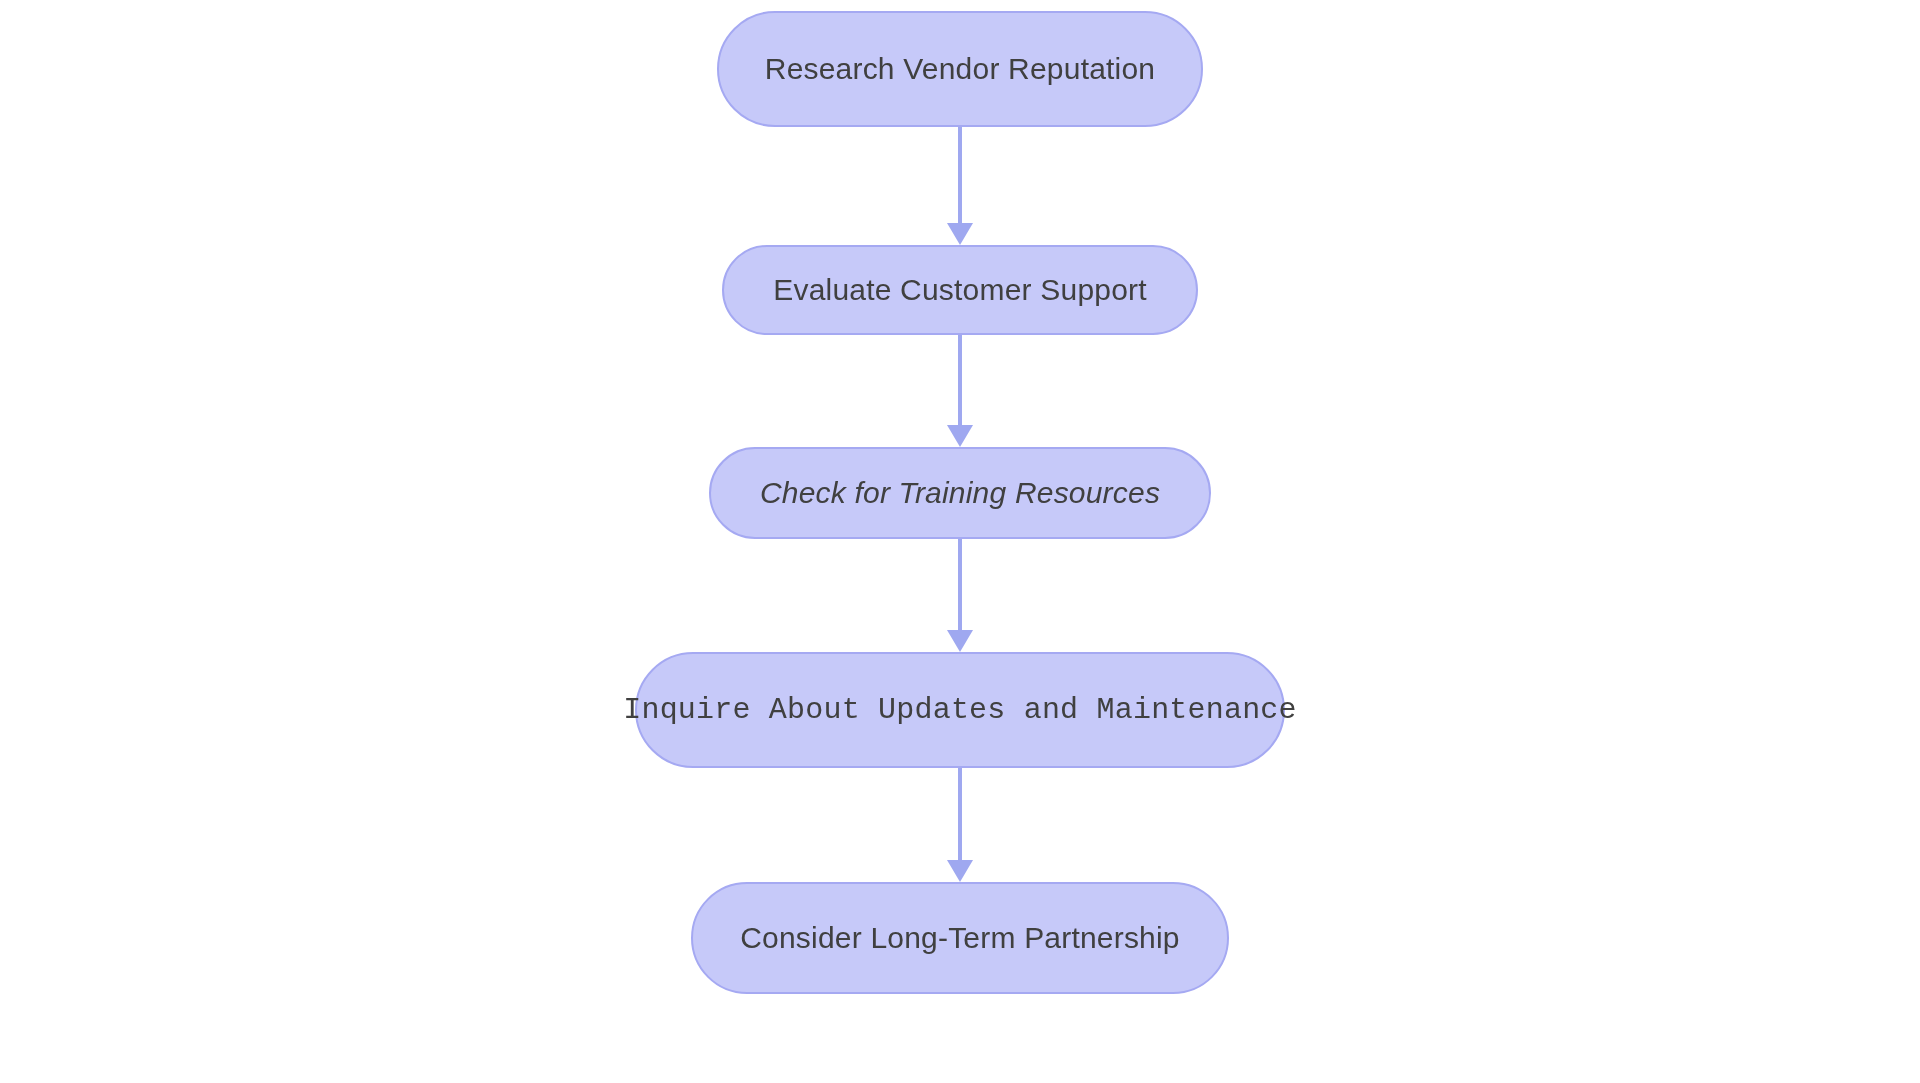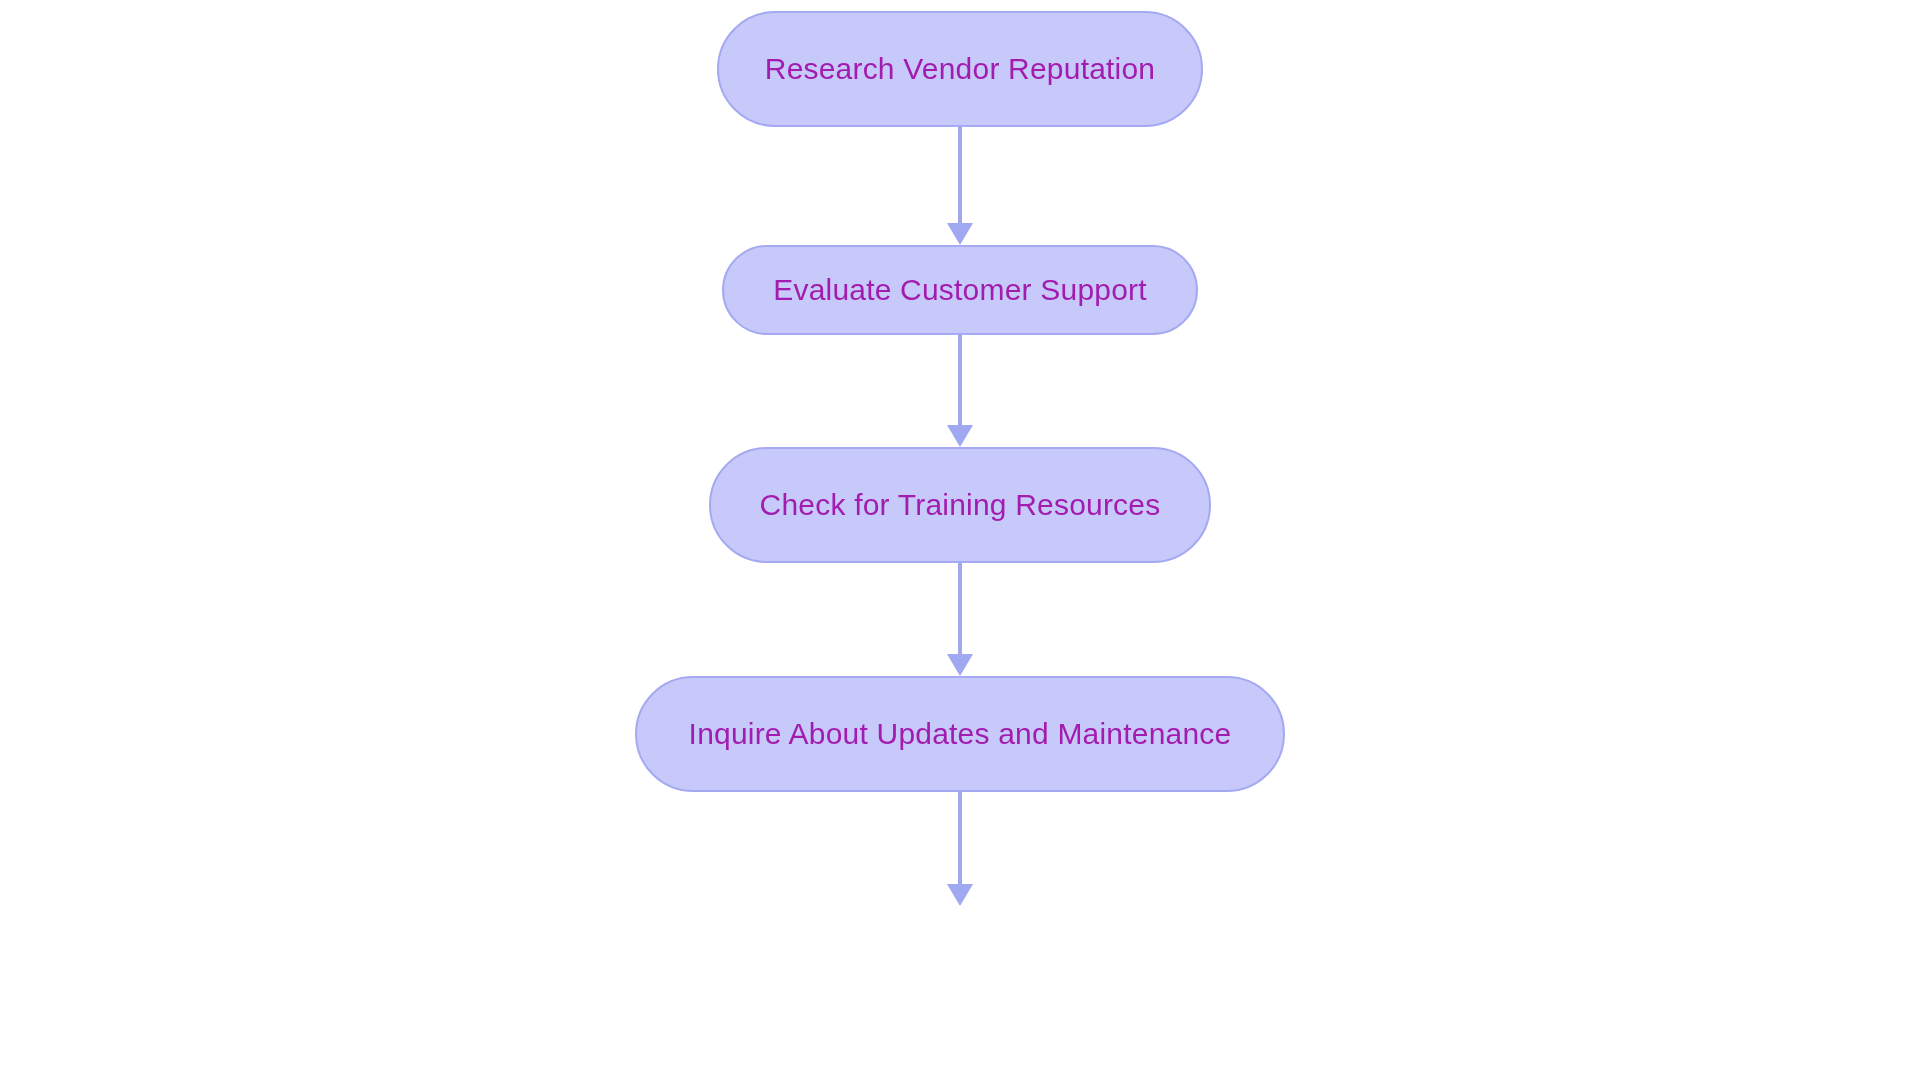--- a/index.html
+++ b/index.html
@@ -44,28 +44,28 @@
     color: #3b32cc;
     text-align: center;
     white-space: nowrap;
     user-select: none;
   }
   .node-label {
     font-size: 30px;
     font-weight: 400;
     letter-spacing: 0.2px;
     line-height: 1;
-    color: #a21caf;
+    color: #404040;
   }
 
   
   .node-0 { width: 486px; height: 116px; margin-top: 11px; }
   .node-1 { width: 476px; height: 90px; }
-  .node-2 { width: 502px; height: 116px; }
-  .node-3 { width: 650px; height: 116px; }
+  .node-2 { width: 502px; height: 92px; font-style: italic; }
+  .node-3 { width: 650px; height: 116px; font-family: Liberation Mono, monospace; }
   .node-4 { width: 538px; height: 112px; }
 
   
   .connector {
     position: relative;
     width: 26px;
     display: flex;
     flex-direction: column;
     align-items: center;
     justify-content: flex-start;
@@ -124,15 +124,18 @@
 
     <div class="node node-3">
       <span class="node-label">Inquire About Updates and Maintenance</span>
     </div>
 
     <div class="connector conn-3">
       <div class="connector-line"></div>
       <div class="connector-head"></div>
     </div>
 
+    <div class="node node-4">
+      <span class="node-label">Consider Long-Term Partnership</span>
+    </div>
 
   </div>
 </div>
 
 </body></html>

